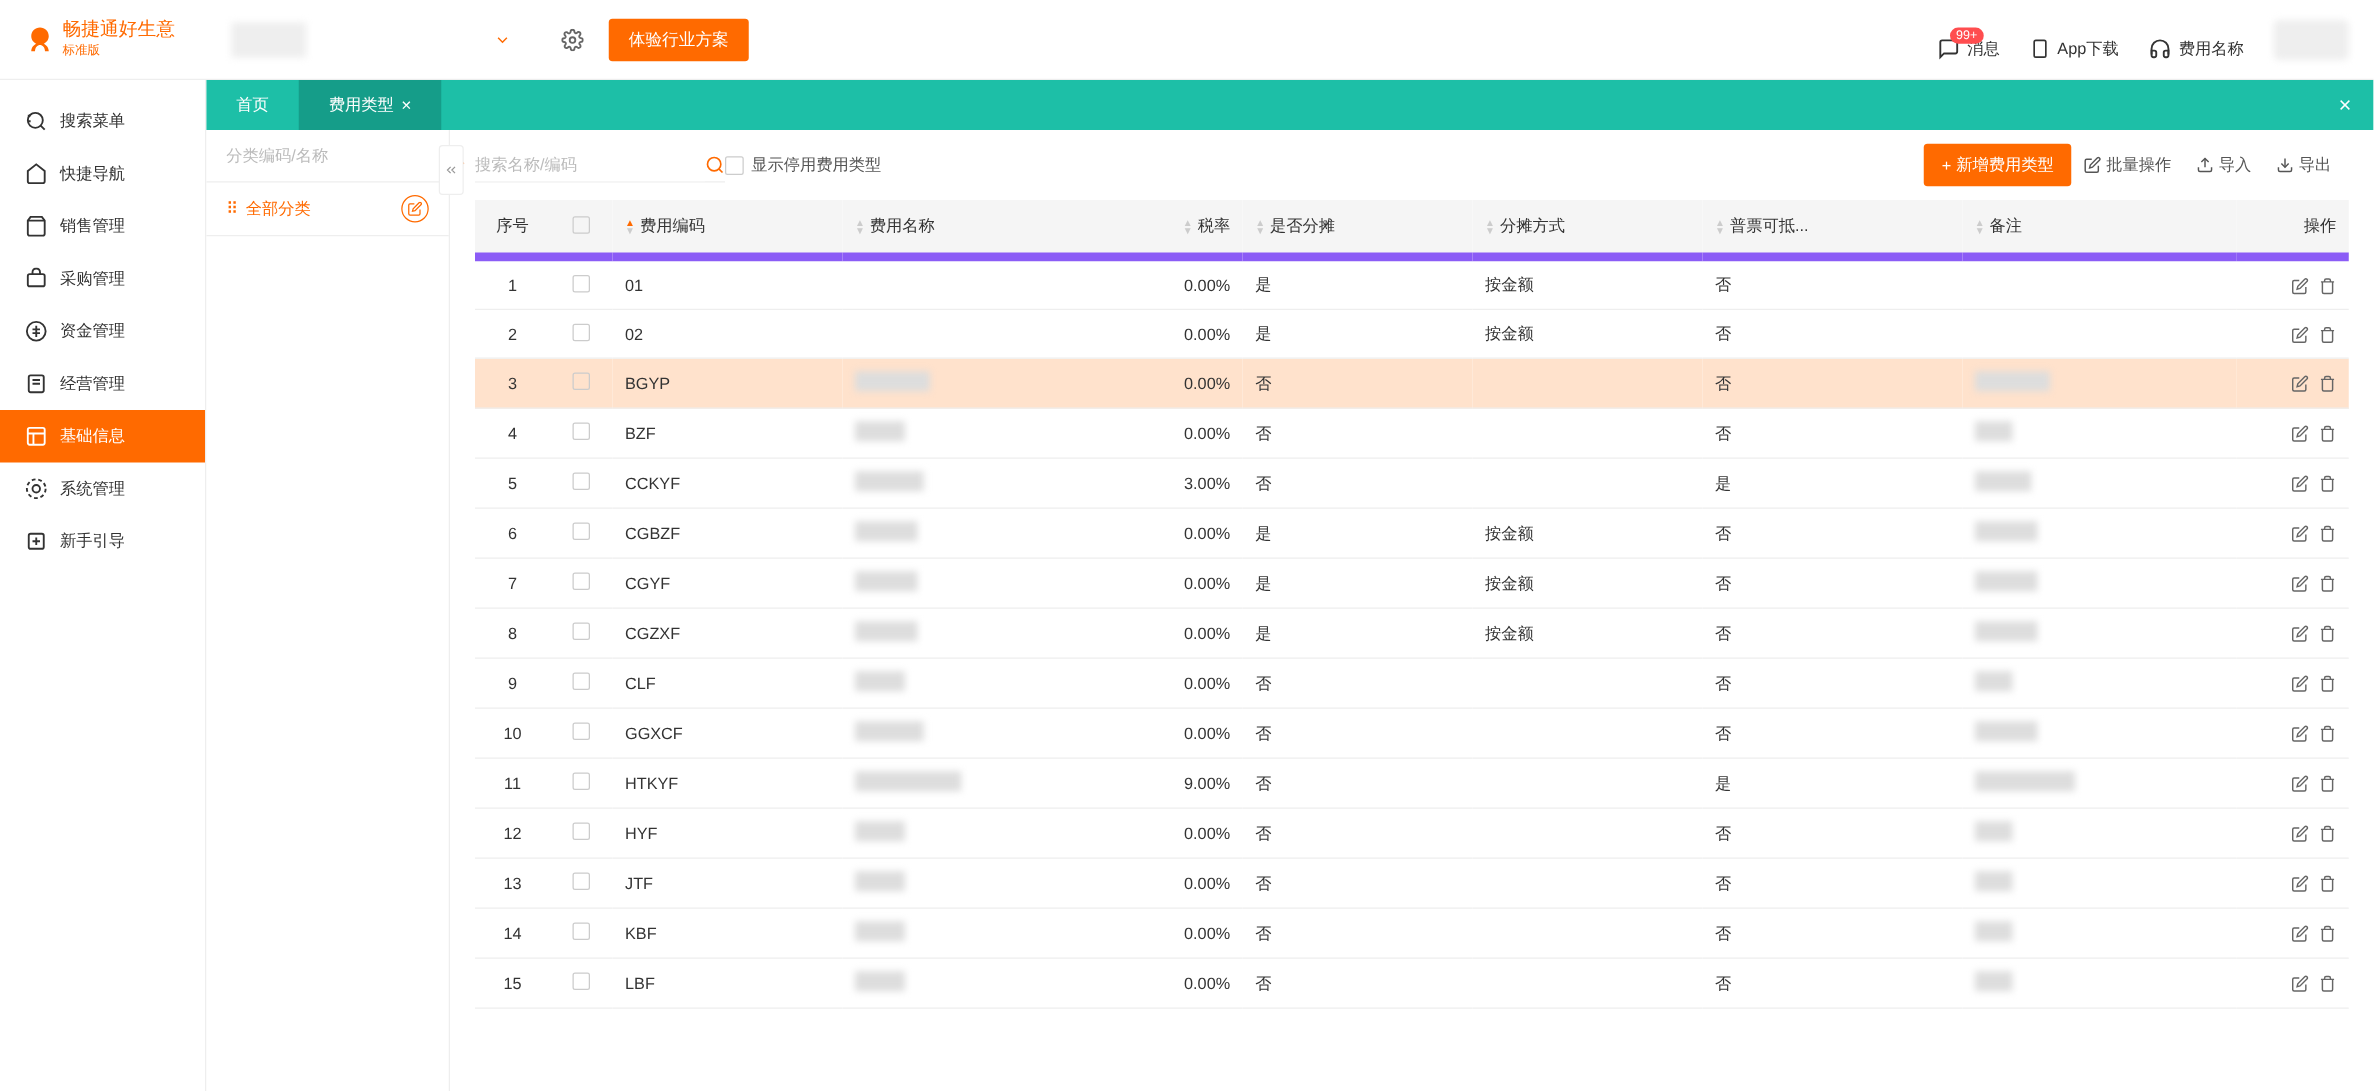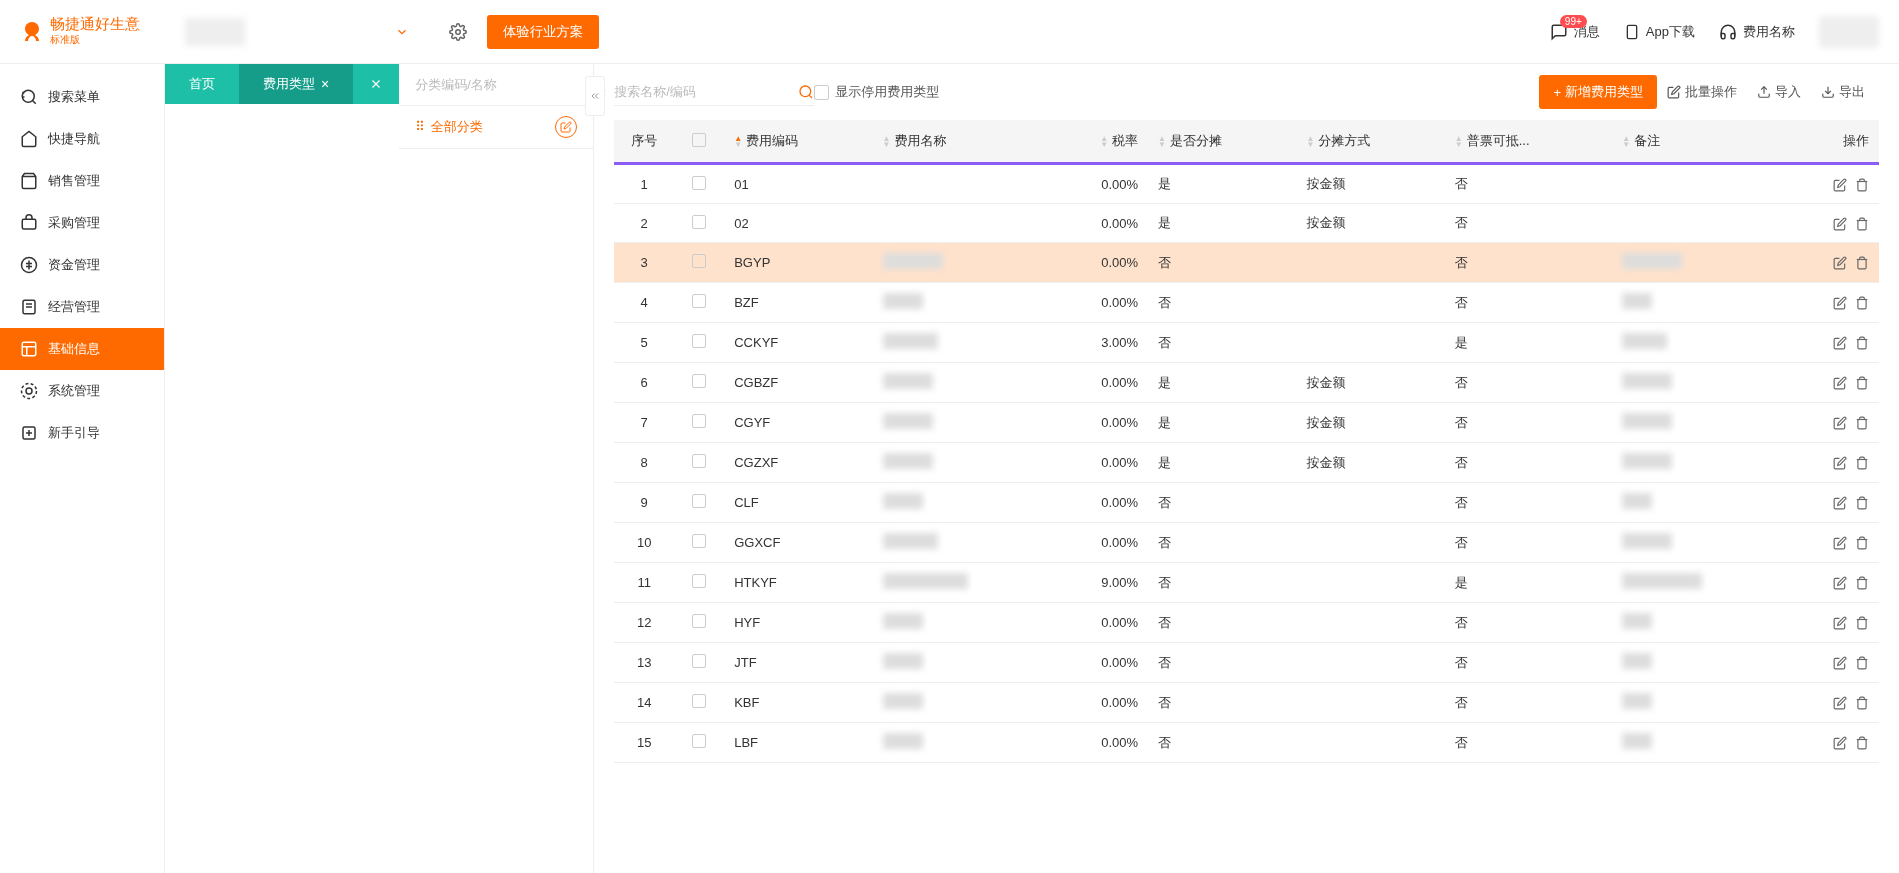--- a/index.html
+++ b/index.html
@@ -11,36 +11,36 @@
 .header { height: 64px; display: flex; align-items: center; padding: 0 20px; border-bottom: 1px solid #eee; }
 .logo-area { display: flex; align-items: center; gap: 6px; width: 145px; }
 .logo-icon { width: 24px; height: 24px; color: #ff6a00; }
 .logo-text { color: #ff6a00; font-size: 15px; font-weight: 500; line-height: 1.1; }
 .logo-sub { font-size: 10px; color: #ff6a00; }
 .org-select { display: flex; align-items: center; gap: 8px; margin-left: 20px; }
 .org-blur { width: 60px; height: 28px; background: #eee; filter: blur(3px); }
 .chevron { color: #ff6a00; }
 .gear { color: #666; margin-left: 40px; }
 .primary-btn { background: #ff6a00; color: #fff; border: none; padding: 8px 16px; border-radius: 3px; margin-left: 20px; cursor: pointer; }
-.header-right { margin-left: auto; display: flex; align-items: center; gap: 24px; }
+.header-right { margin-left: auto; display: flex; align-items: flex-end; gap: 24px; }
 .hr-item { display: flex; align-items: center; gap: 6px; color: #333; cursor: pointer; position: relative; }
 .badge { position: absolute; top: -8px; left: 10px; background: #ff4d4f; color: #fff; font-size: 10px; padding: 1px 5px; border-radius: 8px; }
 .avatar-blur { width: 60px; height: 32px; background: #eee; filter: blur(3px); border-radius: 4px; }
 
 
 .body { display: flex; flex: 1; overflow: hidden; }
 
 
 .sidebar { width: 165px; border-right: 1px solid #eee; padding-top: 12px; }
 .side-item { display: flex; align-items: center; gap: 10px; padding: 12px 20px; color: #333; cursor: pointer; }
 .side-item.active { background: #ff6a00; color: #fff; }
 .side-item .icon { width: 18px; height: 18px; display: inline-flex; align-items: center; justify-content: center; }
 
 
-.main { flex: 1; display: flex; overflow: hidden; }
+.main { flex: 1; display: flex; flex-direction: column; overflow: hidden; }
 
 
 .tabs { height: 40px; background: #1dbfa7; display: flex; align-items: stretch; }
 .tab { padding: 0 24px; color: #fff; display: flex; align-items: center; gap: 6px; cursor: pointer; }
 .tab.active { background: #159d89; }
 .tab-close { font-size: 14px; }
 .tabs-close-all { margin-left: auto; padding: 0 16px; display: flex; align-items: center; color: #fff; cursor: pointer; }
 
 
 .content { flex: 1; display: flex; overflow: hidden; }
@@ -67,21 +67,21 @@
 .checkbox { width: 15px; height: 15px; border: 1px solid #ccc; border-radius: 2px; display: inline-block; }
 .checkbox.sm { width: 14px; height: 14px; }
 .tb-check { display: flex; align-items: center; gap: 6px; color: #555; }
 .tb-spacer { flex: 1; }
 .tb-btn { display: flex; align-items: center; gap: 4px; color: #555; cursor: pointer; padding: 8px 10px; }
 .tb-primary { background: #ff6a00; color: #fff; border-radius: 3px; padding: 8px 14px; }
 
 
 .table-wrap { flex: 1; overflow: auto; padding-right: 20px; }
 table { width: 100%; border-collapse: collapse; }
-th { background: #f5f5f5; text-align: left; padding: 12px 10px; font-weight: 500; color: #333; border-bottom: 3px solid #8b5cf6; white-space: nowrap; }
+th { background: #f5f5f5; text-align: left; padding: 12px 10px; font-weight: 500; color: #333; border-bottom: 7px solid #8b5cf6; white-space: nowrap; }
 th .sort { display: inline-flex; flex-direction: column; margin-right: 4px; vertical-align: middle; line-height: 6px; font-size: 8px; color: #ccc; }
 th .sort .up.active, th .sort .down.active { color: #ff6a00; }
 td { padding: 10px 10px; border-bottom: 1px solid #eee; color: #333; white-space: nowrap; }
 tr.highlight td { background: #ffe2cc; }
 .col-seq { text-align: center; width: 60px; }
 .col-chk { text-align: center; width: 50px; }
 .col-rate { text-align: right; width: 90px; }
 .col-ops { text-align: right; width: 90px; }
 .blur-cell { display: inline-block; background: #ddd; filter: blur(3px); height: 16px; }
 .row-icon { color: #666; cursor: pointer; margin-left: 8px; }

